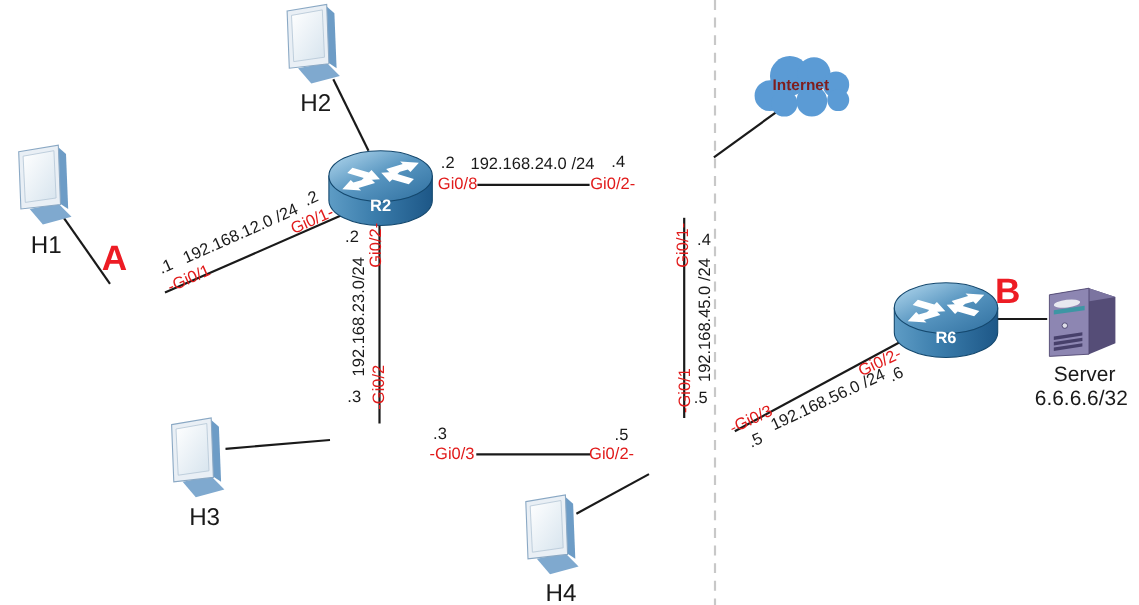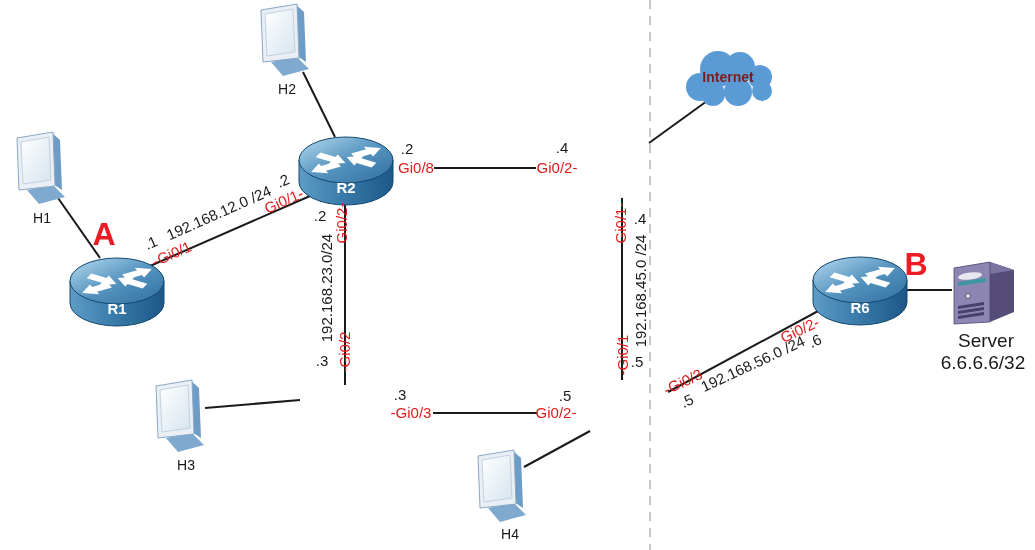--- a/index.html
+++ b/index.html
@@ -9,21 +9,21 @@
   .node{position:absolute;text-decoration:underline;}
   .node svg{display:block;}
   .rname{position:absolute;left:0;top:47px;width:100%;text-align:center;
          color:#ffffff;font-size:15px;font-weight:bold;}
   .lbl{position:absolute;font-size:15px;line-height:18px;height:18px;text-align:center;
        color:#1a1a1a;white-space:nowrap;}
   .red{color:#e11b1b;}
   .r24{transform:rotate(-24deg);}
   .r25{transform:rotate(-25deg);}
   .r90{transform:rotate(-90deg);}
-  .hostlbl{position:absolute;font-size:14px;color:#1a1a1a;width:60px;text-align:center;}
+  .hostlbl{position:absolute;font-size:22px;color:#1a1a1a;width:60px;text-align:center;}
   .marker{position:absolute;font-size:32px;font-weight:bold;color:#ed1c24;width:40px;
           text-align:center;line-height:32px;}
   .cloudlbl{position:absolute;color:#7f1d1d;font-size:14px;font-weight:bold;width:100px;
             text-align:center;}
   .srvlbl{position:absolute;font-size:19px;color:#1a1a1a;width:110px;text-align:center;}
 </style>
 </head>
 <body>
 
 <div class="canvas">
@@ -99,26 +99,20 @@
       <line x1="622" y1="198" x2="622" y2="380"></line>
       <line x1="433" y1="413" x2="537" y2="413"></line>
       <line x1="649" y1="143" x2="707" y2="101"></line>
       <line x1="205" y1="408" x2="300" y2="400"></line>
       <line x1="524" y1="467" x2="590" y2="431"></line>
       <line x1="668" y1="392" x2="820" y2="310"></line>
       <line x1="902" y1="290" x2="952" y2="290"></line>
     </g>
   </svg>
 
-  <div class="node" style="left:67px;top:253px;width:100px;height:76px">
-    <svg width="100" height="76">
-        <use href="#sym-router"></use>
-      </svg>
-    <span class="rname">R1</span>
-  </div>
   <div class="node" style="left:296px;top:132px;width:100px;height:76px">
     <svg width="100" height="76">
         <use href="#sym-router"></use>
       </svg>
     <span class="rname">R2</span>
   </div>
   <div class="node" style="left:810px;top:252px;width:100px;height:76px">
     <svg width="100" height="76">
         <use href="#sym-router"></use>
       </svg>
@@ -168,20 +162,21 @@
   <span class="marker" style="left:84px;top:218px">A</span>
   <span class="marker" style="left:896px;top:248px">B</span>
 
   <span class="lbl r24" style="left:136px;top:234px;width:30px">.1</span>
   <span class="lbl r24 red" style="left:142px;top:245px;width:60px">-Gi0/1</span>
   <span class="lbl r24" style="left:159px;top:204px;width:120px">192.168.12.0 /24</span>
   <span class="lbl r24" style="left:268px;top:172px;width:30px">.2</span>
   <span class="lbl r24 red" style="left:254px;top:192px;width:60px">Gi0/1-</span>
 
   <span class="lbl" style="left:392px;top:140px;width:30px">.2</span>
+  <span class="lbl" style="left:419px;top:141px;width:130px">192.168.24.0 /24</span>
   <span class="lbl" style="left:547px;top:139px;width:30px">.4</span>
   <span class="lbl red" style="left:391px;top:159px;width:50px">Gi0/8</span>
   <span class="lbl red" style="left:529px;top:159px;width:56px">Gi0/2-</span>
 
   <span class="lbl" style="left:305px;top:207px;width:30px">.2</span>
   <span class="lbl r90 red" style="left:312px;top:214px;width:60px">Gi0/2-</span>
   <span class="lbl r90" style="left:269px;top:279px;width:116px">192.168.23.0/24</span>
   <span class="lbl" style="left:307px;top:352px;width:30px">.3</span>
   <span class="lbl r90 red" style="left:315px;top:343px;width:60px">-Gi0/2</span>
 

